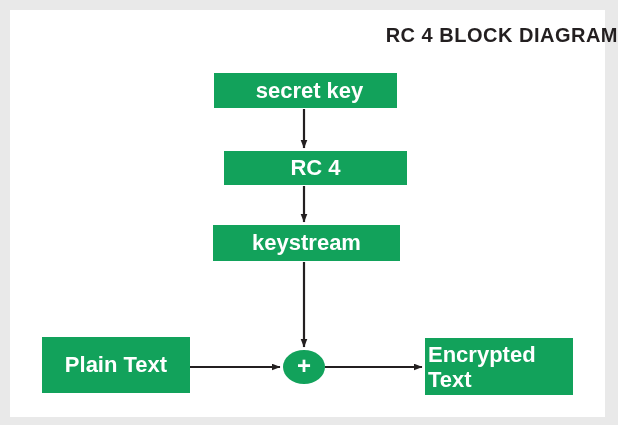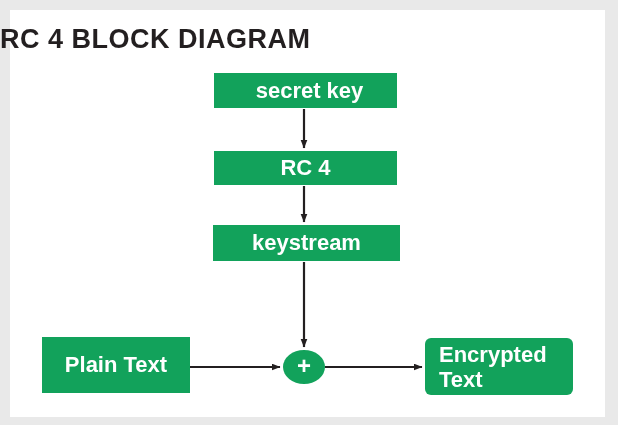--- a/index.html
+++ b/index.html
@@ -14,48 +14,47 @@
   .canvas {
     position: absolute;
     left: 10px; top: 10px;
     width: 595px; height: 407px;
     background: var(--background, #ffffff);
   }
   .title {
     position: absolute;
     left: 0; top: 24px;
     width: 618px;
-    text-align: left;
+    text-align: right;
     font-weight: bold;
-    font-size: 27px;
+    font-size: 20px;
     letter-spacing: 0.5px;
     color: var(--arrow, #231f20);
   }
   .node {
     position: absolute;
     background: var(--node-fill, #12a25b);
     color: var(--node-text, #ffffff);
     font-weight: bold;
     display: flex;
     align-items: center;
     justify-content: center;
     box-sizing: border-box;
     font-size: 22px;
   }
   #node-secret-key { left: 214px; top: 73px;  width: 183px; height: 35px; padding-left: 8px; }
-  #node-rc4        { left: 214px; top: 151px; width: 183px; height: 34px; }
+  #node-rc4        { left: 224px; top: 151px; width: 183px; height: 34px; }
   #node-keystream  { left: 213px; top: 225px; width: 187px; height: 36px; }
   #node-plain-text { left: 42px;  top: 337px; width: 148px; height: 56px; }
   #node-encrypted-text {
     left: 425px; top: 338px; width: 148px; height: 57px;
     justify-content: flex-start;
-    padding-left: 14px;
+    padding-left: 3px;
     line-height: 25px;
     text-align: left;
-    border-radius: 6px;
   }
   #node-xor {
     left: 283px; top: 350px; width: 42px; height: 34px;
     border-radius: 50%;
     font-size: 24px;
     padding-bottom: 2px;
   }
   .arrow-layer {
     position: absolute;
     left: 0; top: 0;

